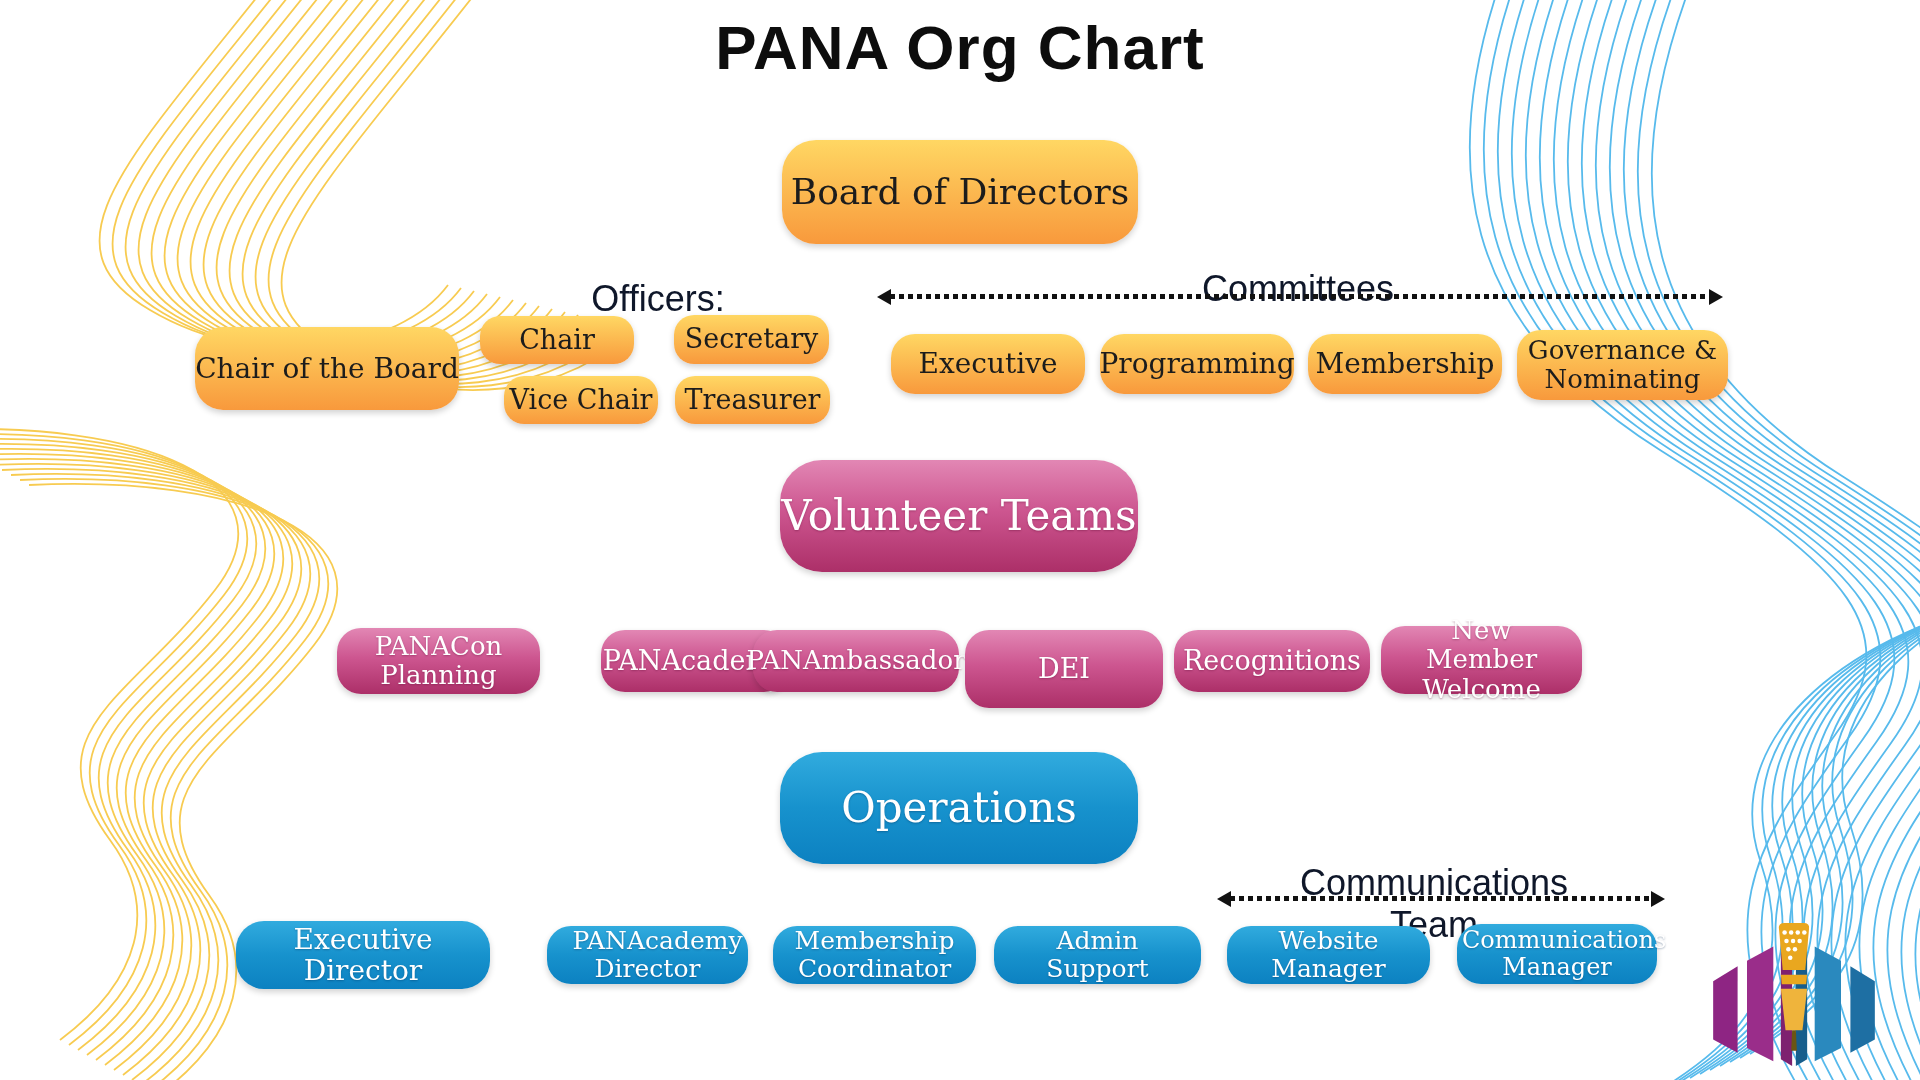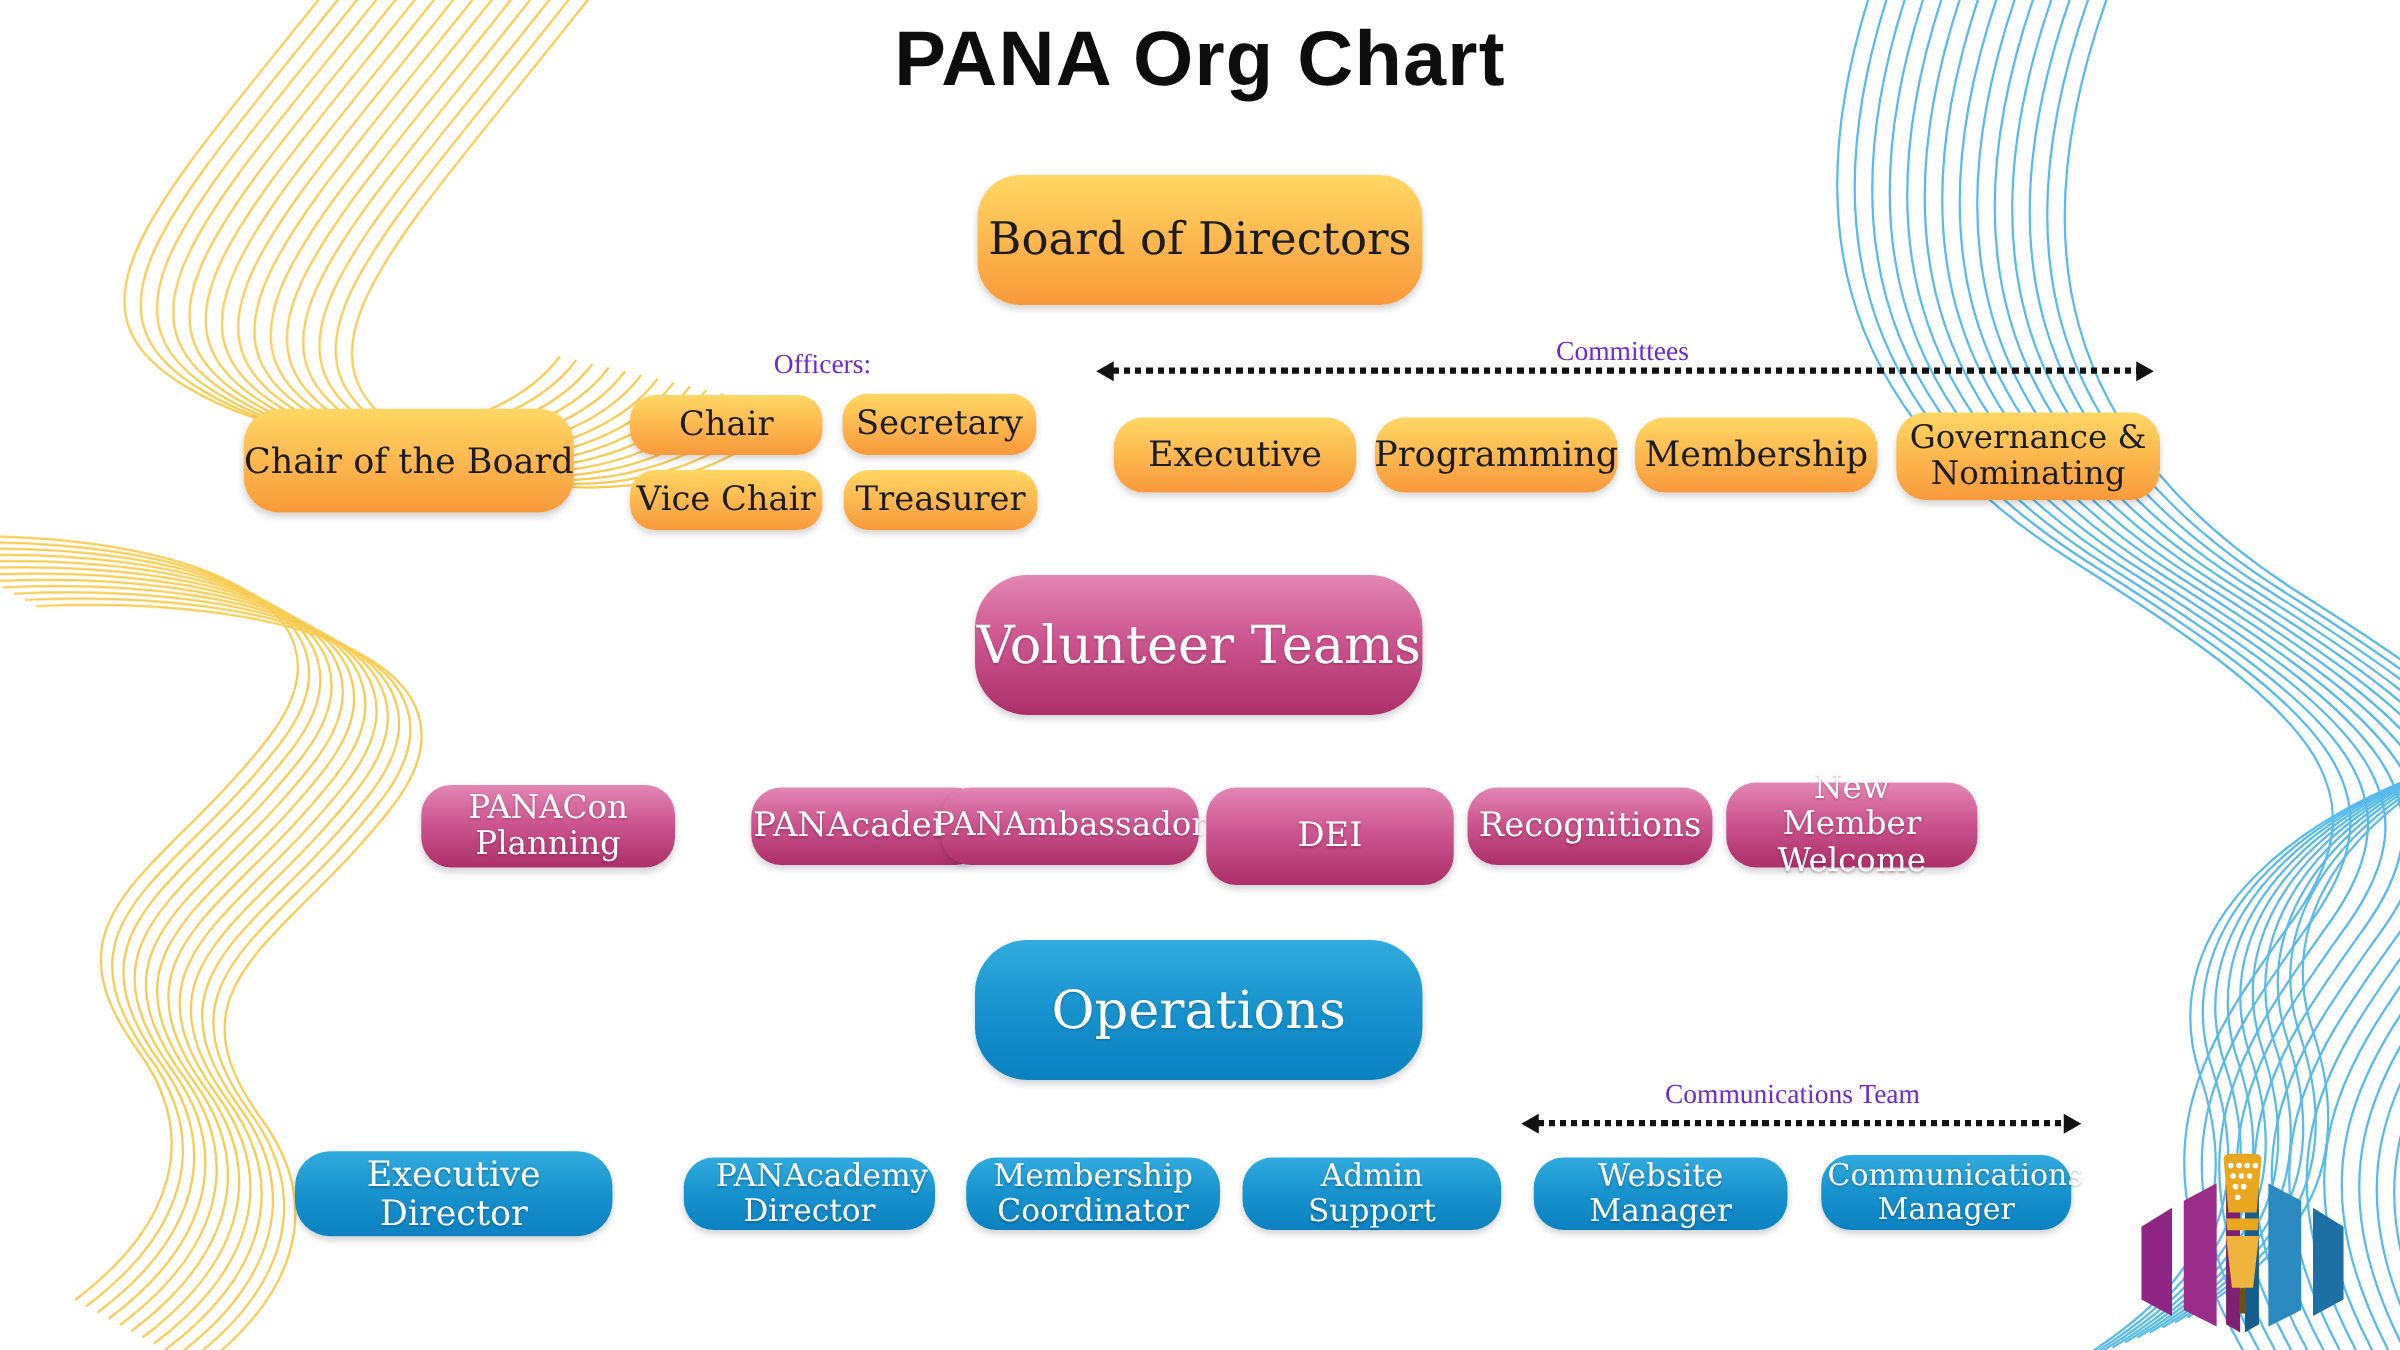--- a/index.html
+++ b/index.html
@@ -26,22 +26,22 @@
   }
   .pink{
     background:linear-gradient(180deg,var(--pink_top) 0%,#cd5690 45%,var(--pink_bottom) 100%);
     color:#ffffff;text-shadow:0 1px 2px rgba(90,10,50,.35);
   }
   .blue{
     background:linear-gradient(180deg,var(--blue_top) 0%,#1792cd 50%,var(--blue_bottom) 100%);
     color:#ffffff;text-shadow:0 1px 2px rgba(0,40,80,.35);
   }
   .heading{
-    position:absolute;font-family:Liberation Serif, serif;color:#6d28d9;
-    font-size:22px;text-align:center;
+    position:absolute;font-family:Liberation Sans, sans-serif;color:#0f172a;
+    font-size:36px;text-align:center;
   }
   .dotline{
     position:absolute;height:5px;
     background:repeating-linear-gradient(90deg,#121212 0 5px,transparent 5px 9px);
   }
   .ahead{position:absolute;width:0;height:0;top:-5px;}
   .ahead.left{left:-13px;border-top:8px solid transparent;border-bottom:8px solid transparent;border-right:14px solid #121212;}
   .ahead.right{right:-13px;border-top:8px solid transparent;border-bottom:8px solid transparent;border-left:14px solid #121212;}
   .logo{position:absolute;left:1700px;top:920px;width:188px;height:148px;}
 </style>
@@ -117,21 +117,21 @@
 
   <div class="node orange" style="left:782px;top:140px;width:356px;height:104px;border-radius:34px;font-size:36px;">
     <span>Board of Directors</span>
   </div>
 
   <div class="node orange" style="left:195px;top:327px;width:264px;height:83px;border-radius:28px;font-size:28px;">
     <span>Chair of the Board</span>
   </div>
 
   <div class="heading" style="left:558px;top:278px;width:200px;">Officers:</div>
-  <div class="node orange" style="left:504px;top:316px;width:154px;height:48px;border-radius:20px;font-size:27px;">
+  <div class="node orange" style="left:480px;top:316px;width:154px;height:48px;border-radius:20px;font-size:27px;">
     <span>Chair</span>
   </div>
   <div class="node orange" style="left:674px;top:315px;width:155px;height:49px;border-radius:20px;font-size:27px;">
     <span>Secretary</span>
   </div>
   <div class="node orange" style="left:504px;top:376px;width:154px;height:48px;border-radius:20px;font-size:27px;">
     <span>Vice Chair</span>
   </div>
   <div class="node orange" style="left:675px;top:376px;width:155px;height:48px;border-radius:20px;font-size:27px;">
     <span>Treasurer</span>

